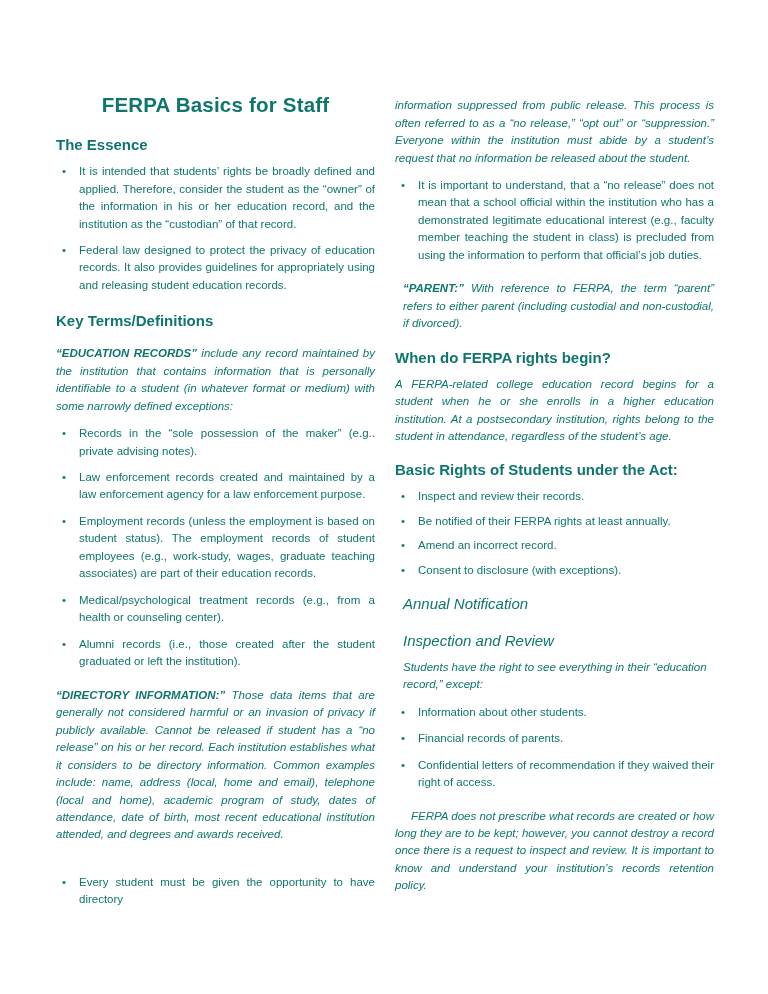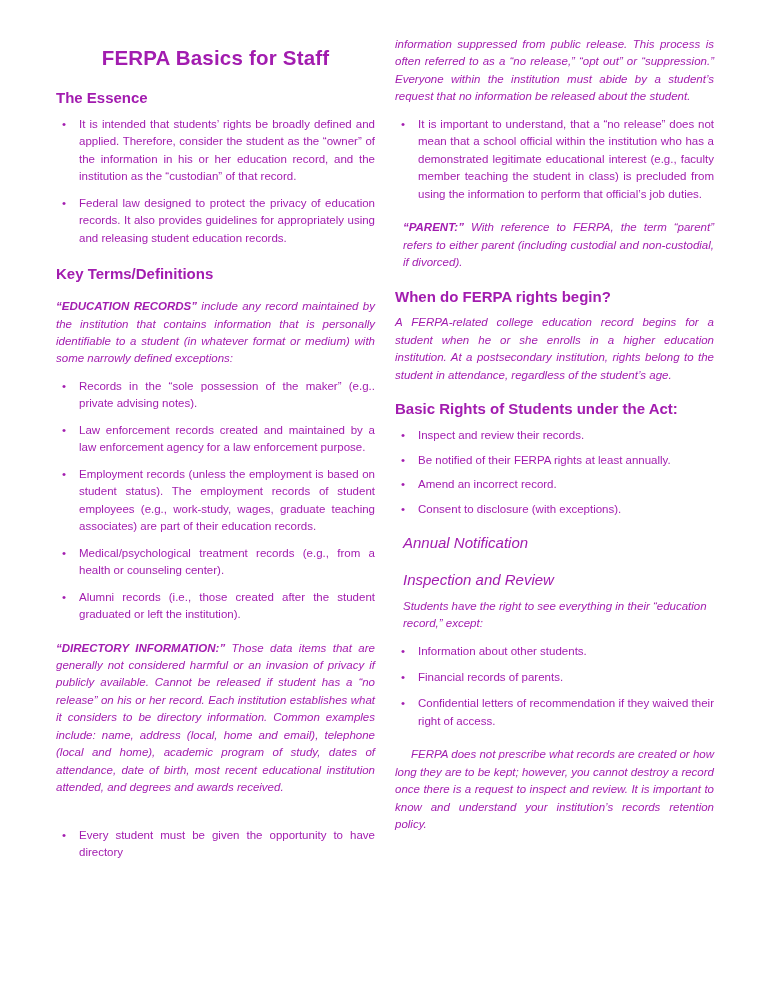--- a/index.html
+++ b/index.html
@@ -4,23 +4,24 @@
 <style>
   html, body { margin: 0; padding: 0; background: #ffffff; }
   .page {
     width: 768px;
     height: 994px;
     box-sizing: border-box;
     padding: 36px 54px 28px 56px;
     display: flex;
     gap: 20px;
     font-family: "Liberation Sans", sans-serif;
-    color: #a21caf;
+    color: #0f766e;
     overflow: hidden;
     background: #ffffff;
+    align-items: center;
   }
   .col { flex: 1 1 0; font-size: 11.5px; line-height: 1.52; }
   .col.left h1 {
     font-size: 20.5px;
     font-weight: bold;
     text-align: center;
     margin: 6px 0 12px 0;
     letter-spacing: 0.2px;
   }
   h3 {

